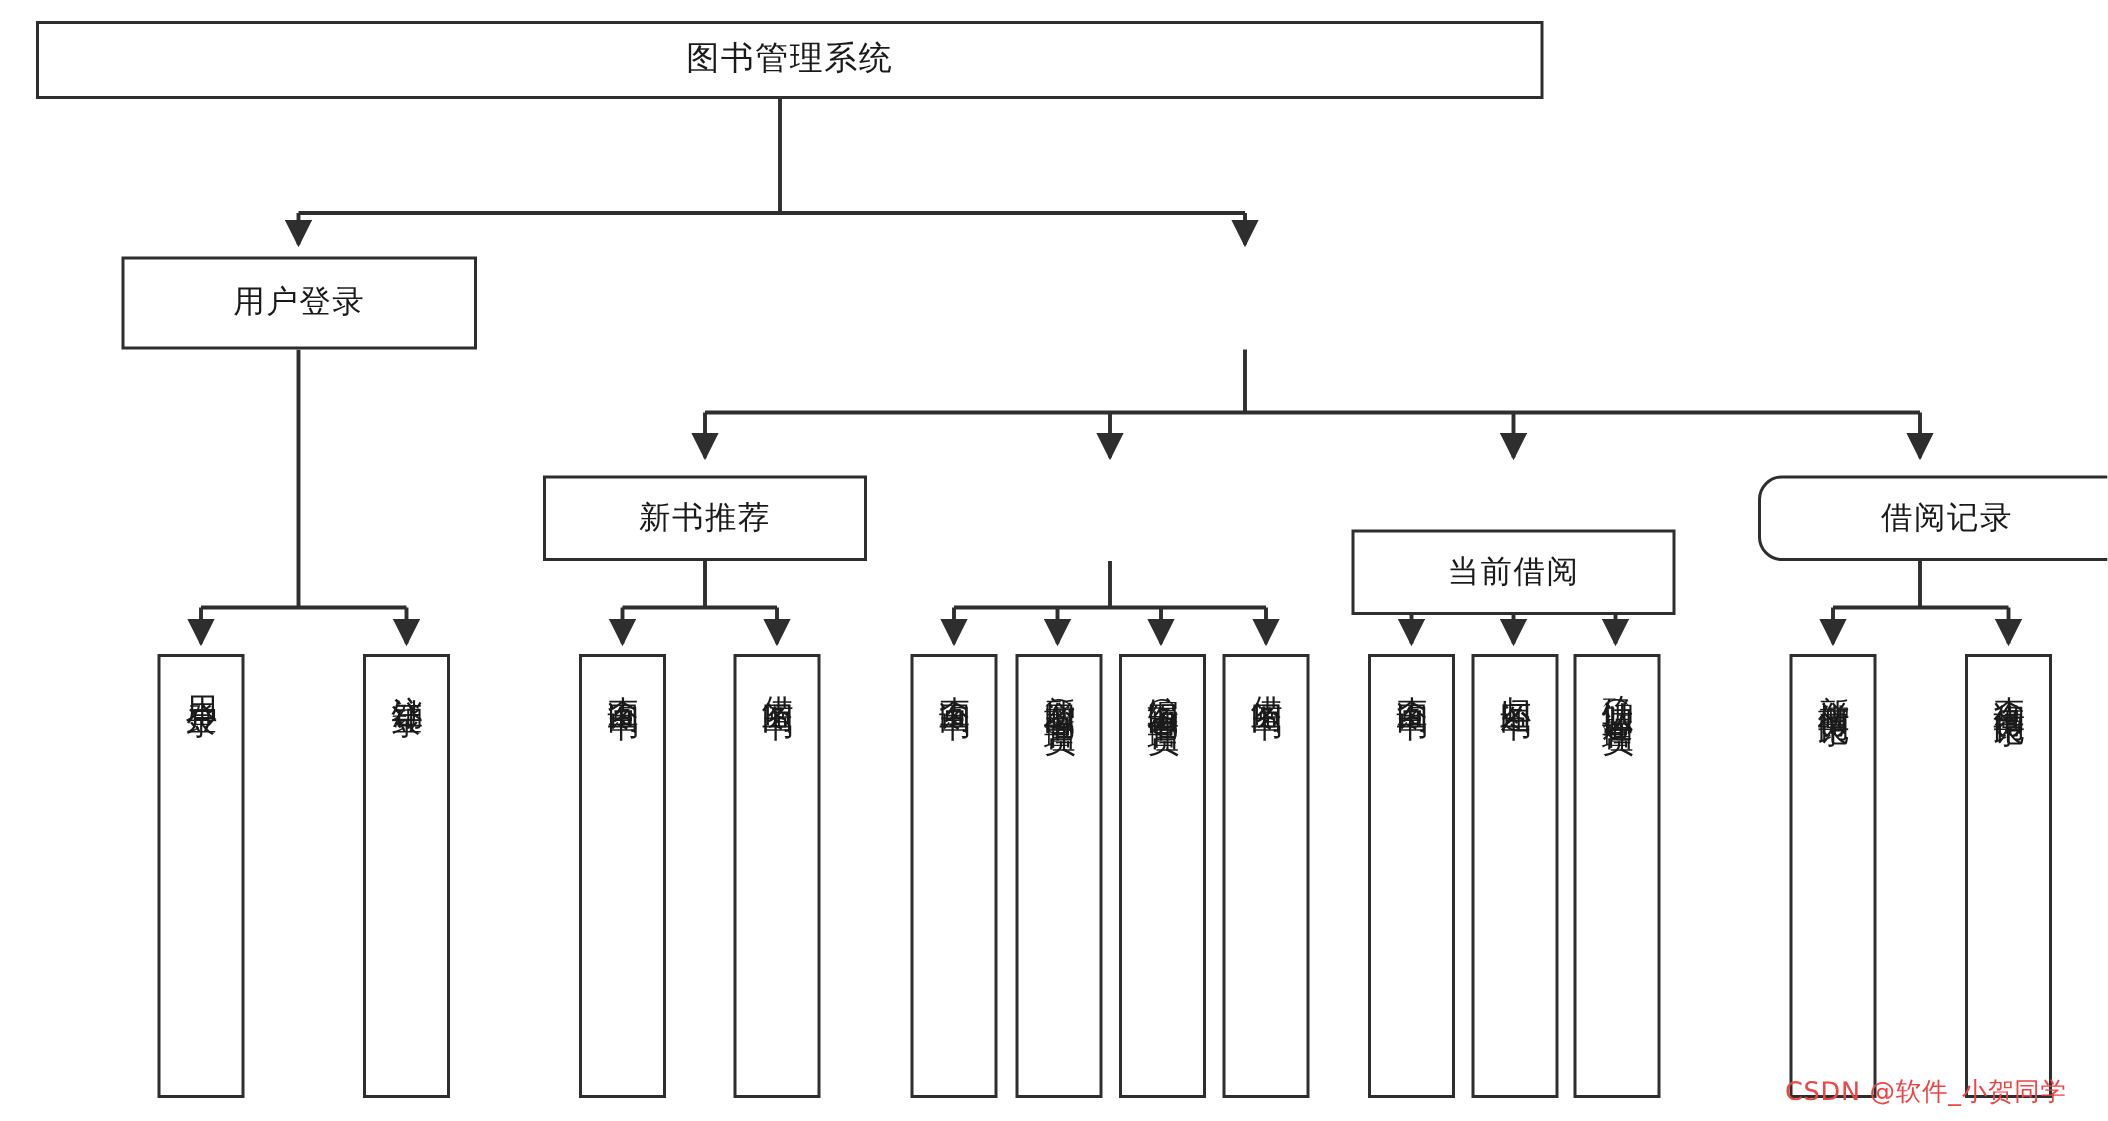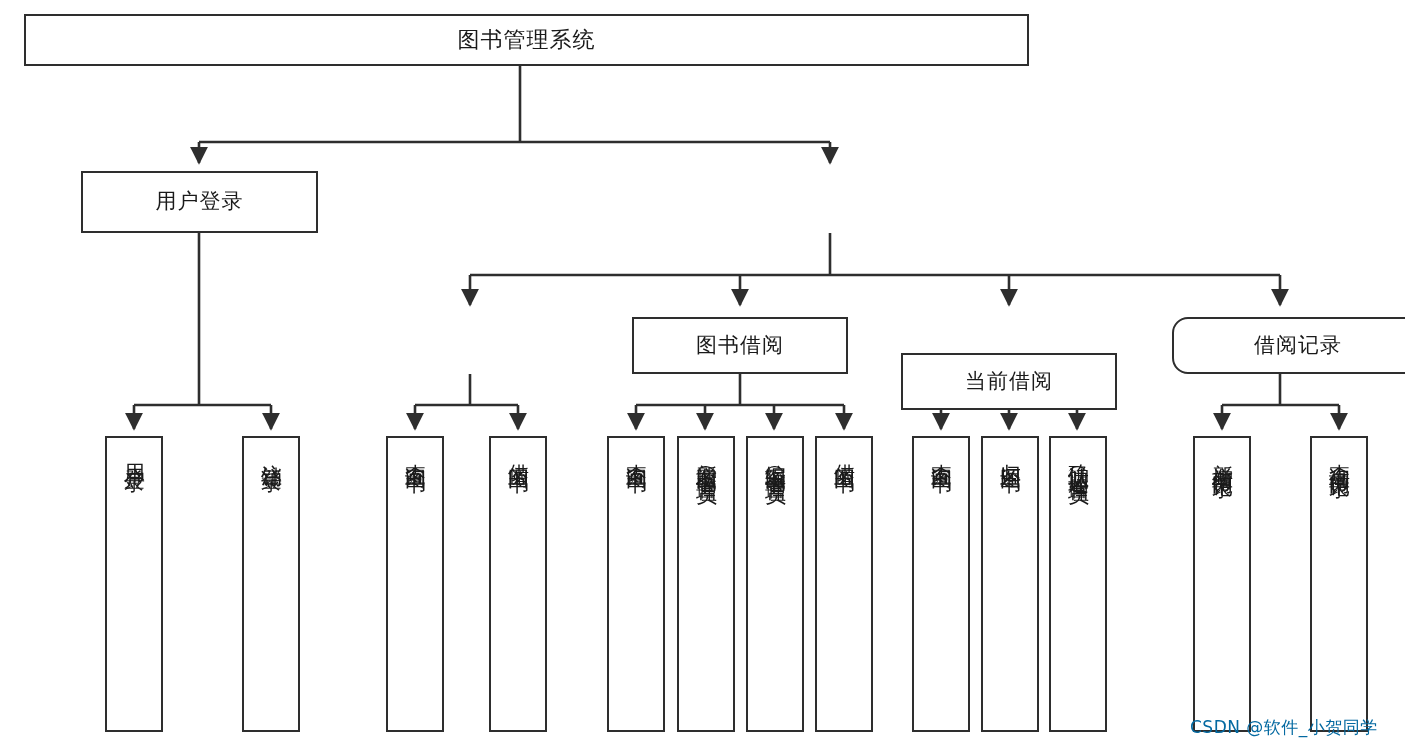--- a/index.html
+++ b/index.html
@@ -59,21 +59,21 @@
   }
   .node.v .lbl {
     writing-mode: vertical-rl;
     text-orientation: upright;
     font-size: 21px;
     letter-spacing: 3px;
     line-height: 1;
   }
   .watermark {
     position: absolute;
-    color: #0369a1;
+    color: #ef4444;
     font-size: 17px;
     letter-spacing: 0.5px;
     white-space: nowrap;
     user-select: none;
   }
 </style>
 </head>
 <body>
 
 <div id="canvas">
@@ -130,24 +130,24 @@
 
   <div class="node h root" style="left:6px; top:14px; width:1005px; height:52px;margin-left:18px;">
     <span class="lbl">图书管理系统</span>
   </div>
 
   <div class="node h" style="left:81px; top:171px; width:237px; height:62px;">
     <span class="lbl">用户登录</span>
   </div>
 
 
-
-  <div class="node h" style="left:632px; top:317px; width:216px; height:57px;">
-    <span class="lbl">图书借阅</span>
-  </div>
+  <div class="node h" style="left:362px; top:317px; width:216px; height:57px;">
+    <span class="lbl">新书推荐</span>
+  </div>
+
 
   <div class="node h" style="left:901px; top:317px; width:216px; height:57px;margin-top:36px;">
     <span class="lbl">当前借阅</span>
   </div>
 
   <div class="node h" style="left:1172px; top:317px; width:252px; height:57px;border-radius:16px;">
     <span class="lbl">借阅记录</span>
   </div>
 
   <div class="node v" style="left:105px; top:436px; width:58px; height:296px;">

